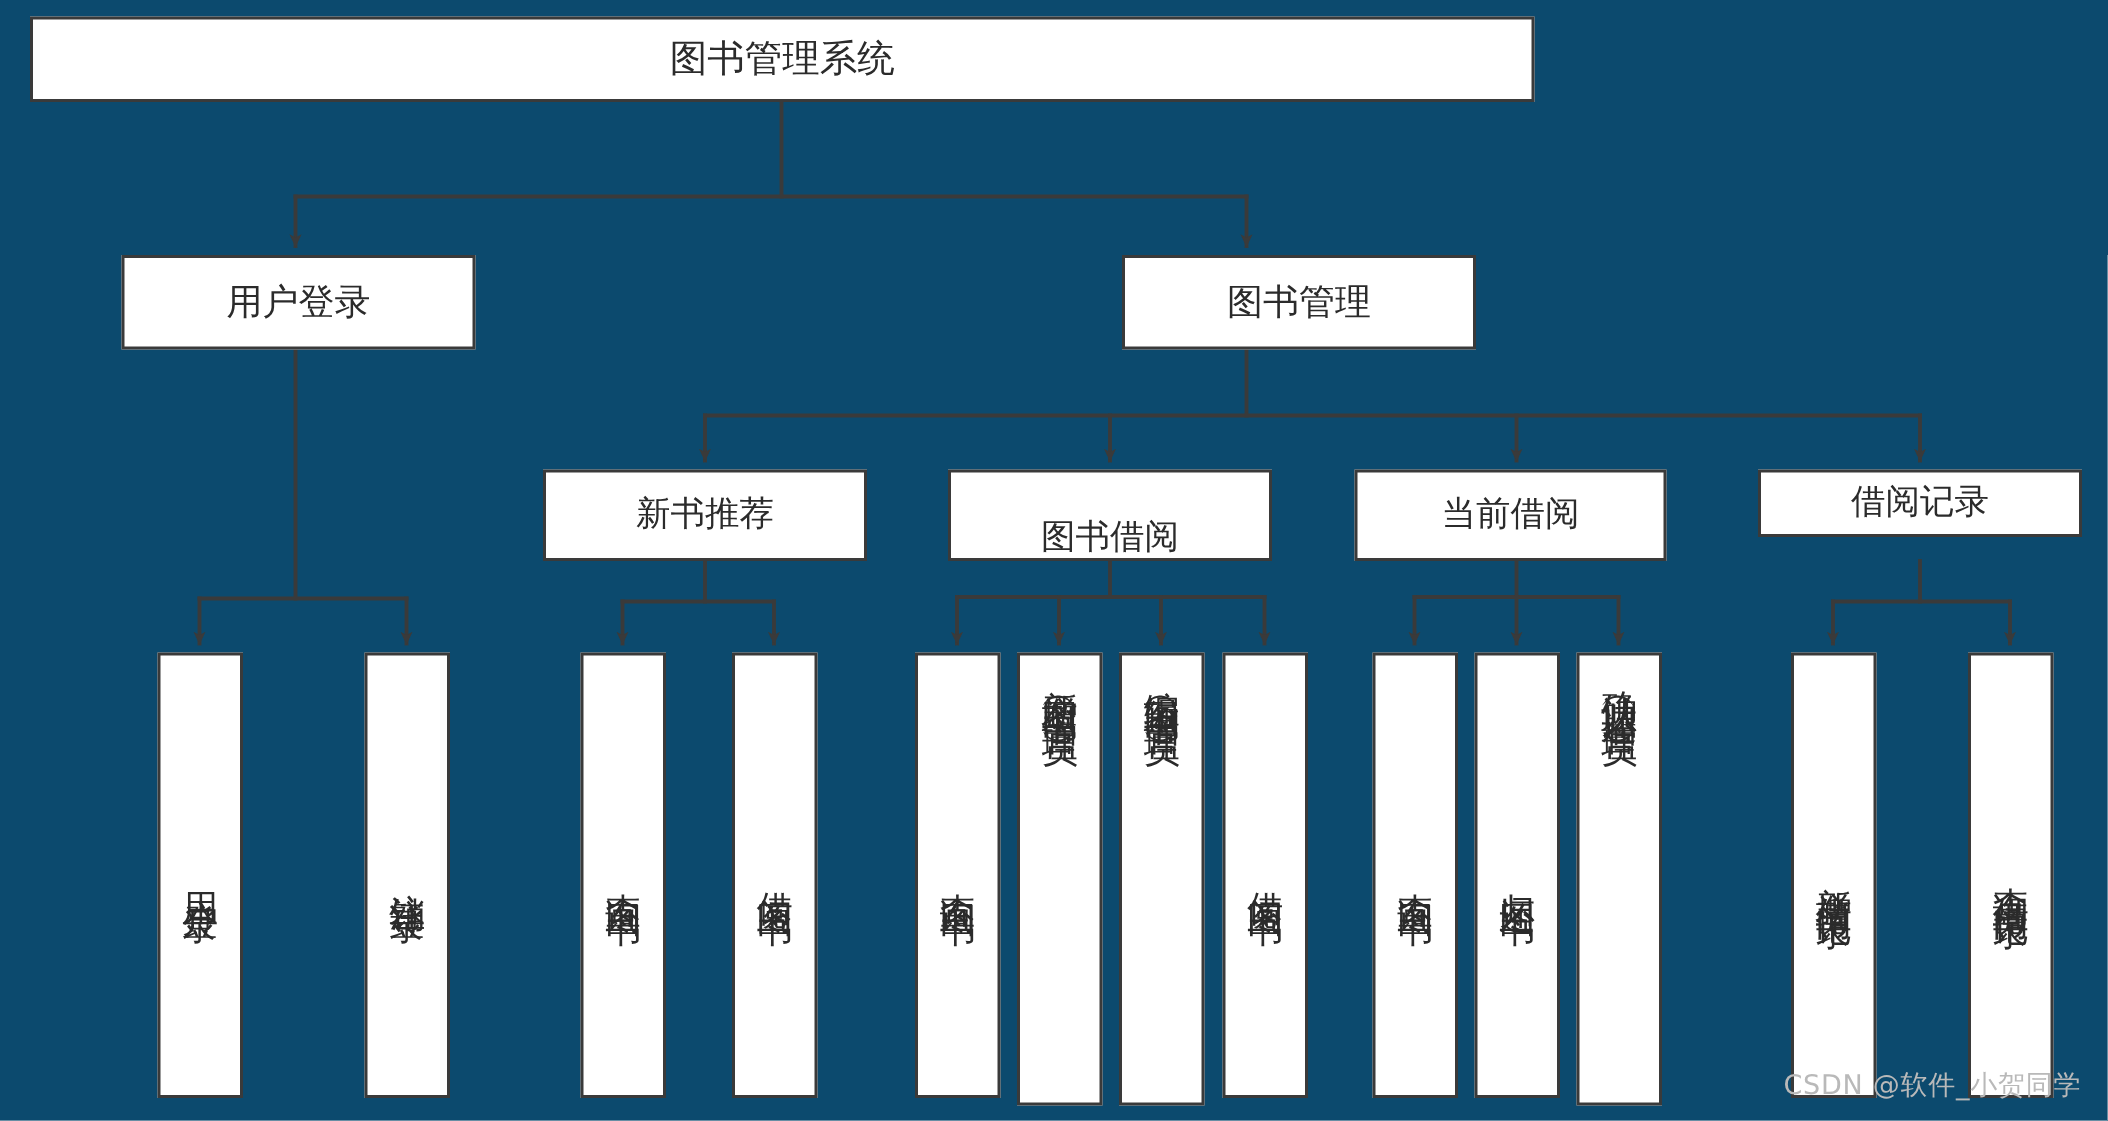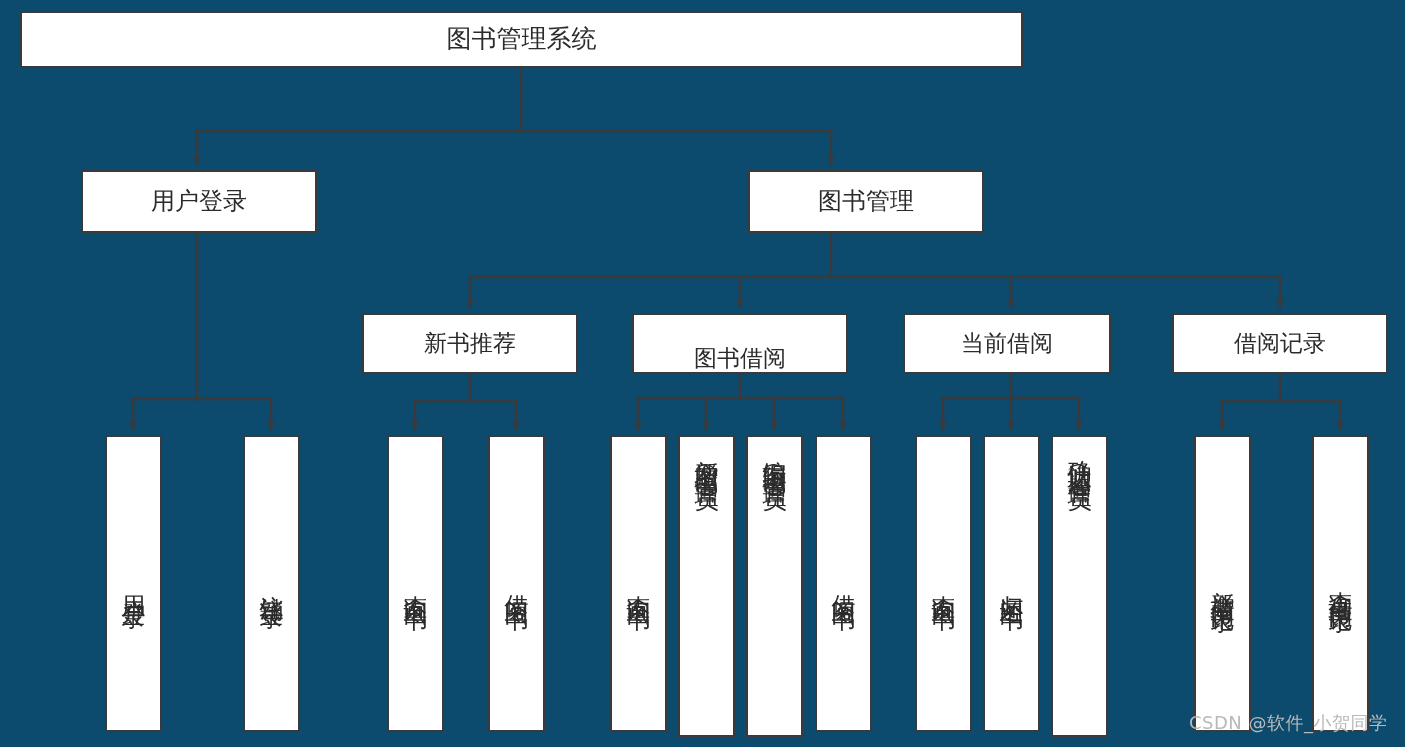--- a/index.html
+++ b/index.html
@@ -148,21 +148,21 @@
 
   <div class="node-box lvl2" style="left:362px; top:313px; width:216px; height:61px;">
     <span class="node-label">新书推荐</span>
   </div>
   <div class="node-box lvl2" style="left:632px; top:313px; width:216px; height:61px;align-items:flex-end;">
     <span class="node-label">图书借阅</span>
   </div>
   <div class="node-box lvl2" style="left:903px; top:313px; width:208px; height:61px;">
     <span class="node-label">当前借阅</span>
   </div>
-  <div class="node-box lvl2" style="left:1172px; top:313px; width:216px; height:61px;">
+  <div class="node-box lvl2" style="left:1172px; top:313px; width:216px; height:45px;">
     <span class="node-label">借阅记录</span>
   </div>
 
   <div class="leaf-box" style="left:105px; top:435px; width:57px; height:297px;">
     <div class="leaf-inner" style="top:0; height:100%;">
       <span class="leaf-label">用户登录</span>
     </div>
   </div>
 
   <div class="leaf-box" style="left:243px; top:435px; width:57px; height:297px;">

